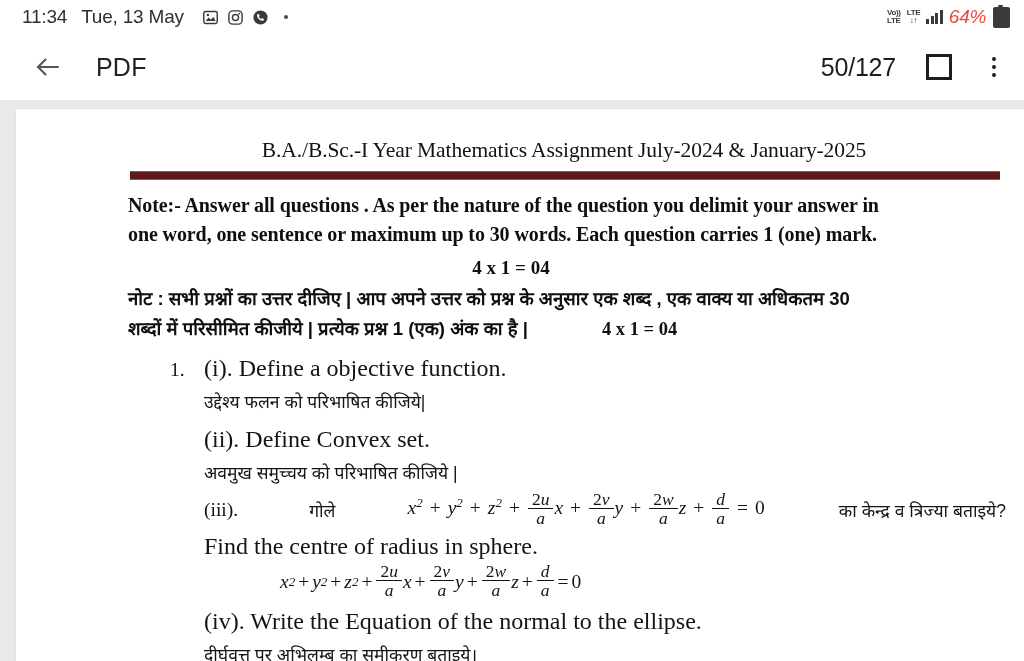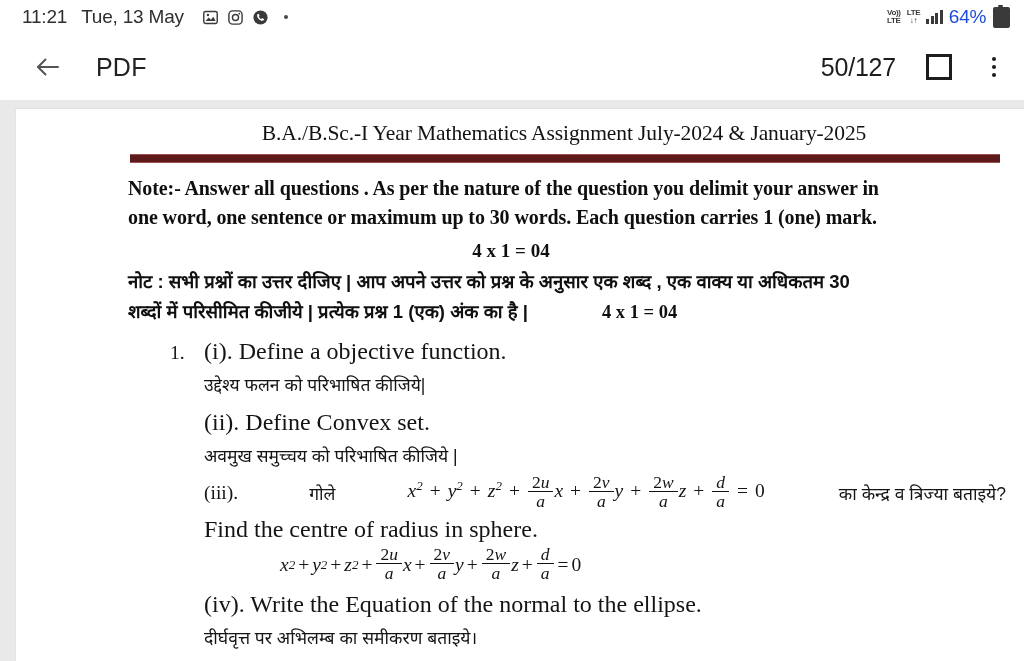--- a/index.html
+++ b/index.html
@@ -90,22 +90,23 @@
     display: block;
     width: 3px;
     background: #3a3a3a;
   }
   .sb-bars i:nth-child(1) { height: 5px; }
   .sb-bars i:nth-child(2) { height: 8px; }
   .sb-bars i:nth-child(3) { height: 11px; }
   .sb-bars i:nth-child(4) { height: 14px; }
   .sb-battpct {
     font-size: 19px;
-    color: #1d4ed8;
+    color: #ef4444;
     letter-spacing: -0.3px;
+    font-style: italic;
   }
   .sb-batt {
     width: 13px;
     height: 17px;
     border: 2px solid #3a3a3a;
     border-radius: 2px;
     position: relative;
     background: #3a3a3a;
     margin-left: 1px;
   }
@@ -209,21 +210,21 @@
     padding: 0 18px 0 112px;
     color: #141414;
   }
 
   .doc-heading {
     font-family: "Liberation Serif", serif;
     font-size: 21.5px;
     text-align: center;
     color: #131313;
     letter-spacing: -0.1px;
-    padding-top: 12px;
+    padding-top: 29px;
     white-space: nowrap;
     margin-right: 6px;
   }
   .heading-rule {
     height: 7px;
     background: #5e1a1a;
     border-top: 1px solid #9c5050;
     border-bottom: 1px solid #9c5050;
     margin: 8px 6px 0 2px;
   }
@@ -362,21 +363,21 @@
     font-size: 17.5px;
     color: #141414;
   }
   .nowrap { white-space: nowrap; }
 </style>
 </head>
 <body>
 
 <div class="statusbar">
   <div class="sb-left">
-    <span class="sb-time">11:21</span>
+    <span class="sb-time">11:34</span>
     <span class="sb-date">Tue, 13 May</span>
     <span class="sb-icons">
       <span class="sb-ic">
         <svg width="17" height="17" viewBox="0 0 24 24">
             <rect x="2.5" y="3.5" width="19" height="17" rx="2.5" fill="none" stroke="currentColor" stroke-width="2"></rect>
             <path d="M5 17l4.5-5 3 3.2L16 11l3.2 6z" fill="currentColor"></path>
             <circle cx="8.4" cy="8.4" r="1.7" fill="currentColor"></circle>
           </svg>
       </span>
       <span class="sb-ic">

